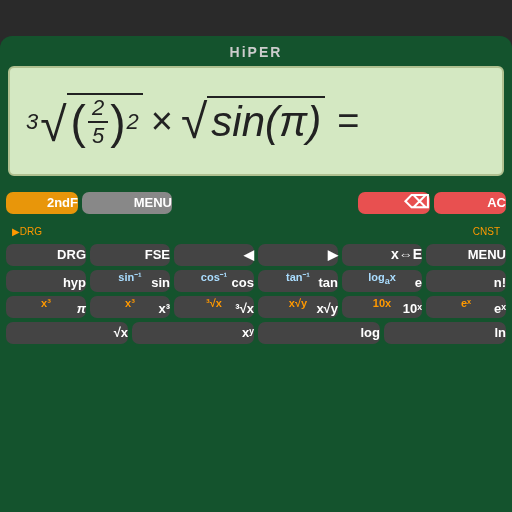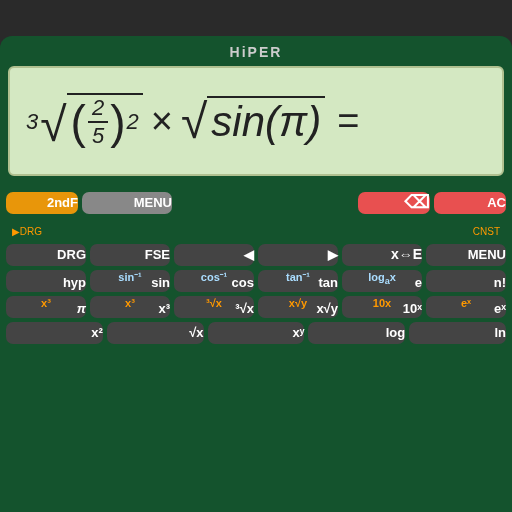--- a/index.html
+++ b/index.html
@@ -270,23 +270,20 @@
         <span class="btn-main">10ˣ</span>
       </button>
       <button class="btn btn-dark">
         <span class="btn-sub" style="color:#f90;">eˣ</span>
         <span class="btn-main">eˣ</span>
       </button>
     </div>
 
     <div class="btn-row">
       <button class="btn btn-dark">
-        <span>x²</span>
-      </button>
-      <button class="btn btn-dark">
         <span>√x</span>
       </button>
       <button class="btn btn-dark">
         <span>xʸ</span>
       </button>
       <button class="btn btn-dark">
         <span>log</span>
       </button>
       <button class="btn btn-dark">
         <span>ln</span>

